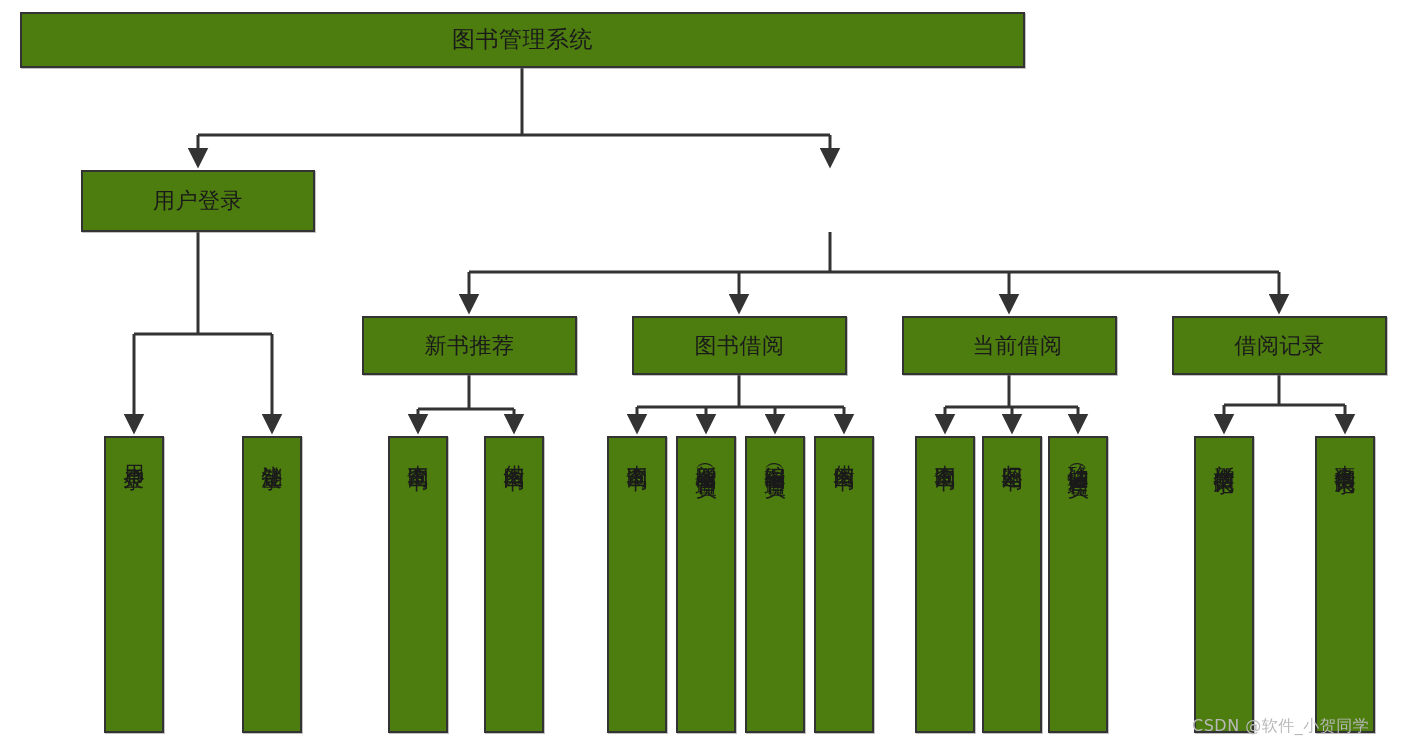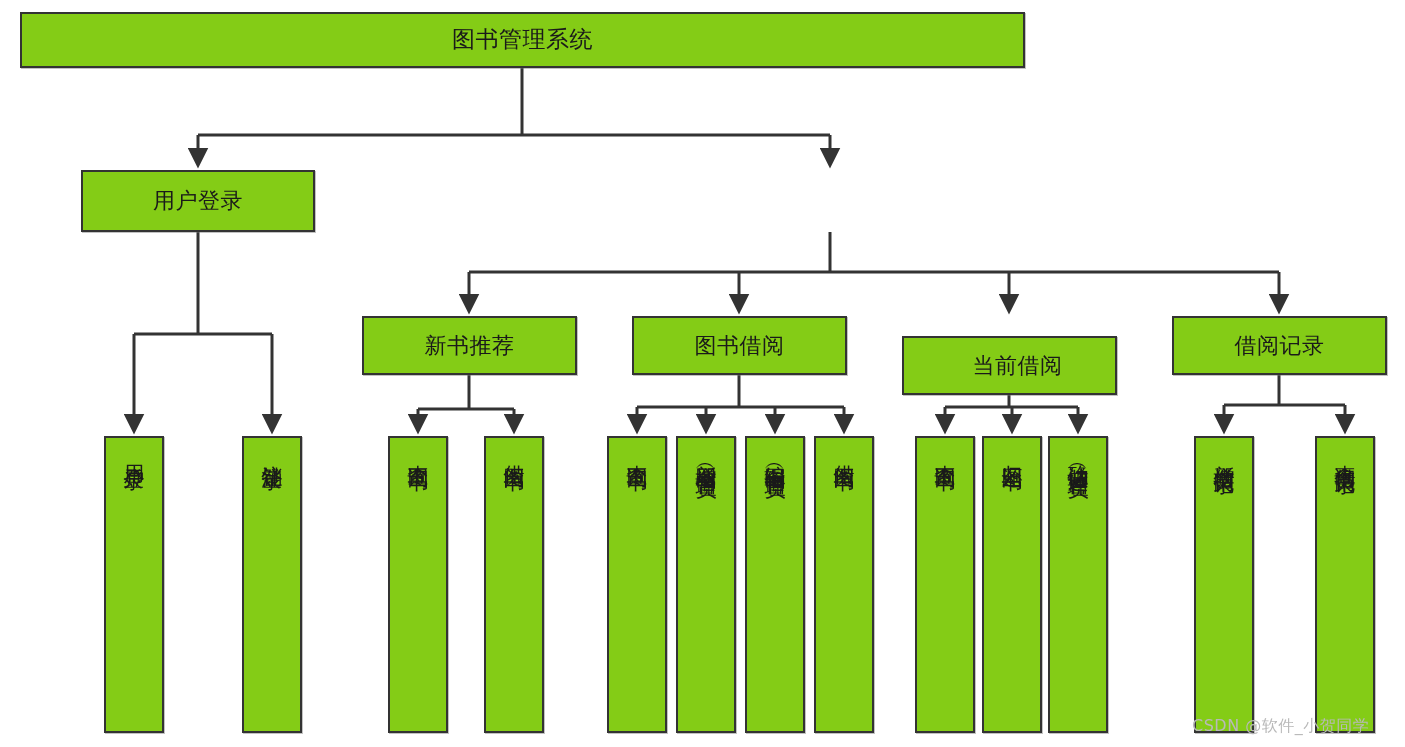--- a/index.html
+++ b/index.html
@@ -23,21 +23,21 @@
     left: 0;
     top: 0;
     width: 1405px;
     height: 747px;
     pointer-events: none;
   }
   .node {
     position: absolute;
     box-sizing: border-box;
     border: 2px solid #333333;
-    background: #84cc16;
+    background: #4d7c0f;
     display: flex;
     align-items: center;
     justify-content: center;
     color: #1a1a1a;
     box-shadow: 1px 1px 0 rgba(120,120,120,0.45);
   }
   .node .label {
     display: block;
     text-align: center;
     line-height: 1.18;
@@ -132,21 +132,21 @@
   <div class="node horizontal" style="left:81px; top:170px; width:234px; height:62px;">
     <span class="label">用户登录</span>
   </div>
 
   <div class="node horizontal" style="left:362px; top:316px; width:215px; height:59px;">
     <span class="label">新书推荐</span>
   </div>
   <div class="node horizontal" style="left:632px; top:316px; width:215px; height:59px;">
     <span class="label">图书借阅</span>
   </div>
-  <div class="node horizontal" style="left:902px; top:336px; width:215px; height:59px;padding-left:16px;">
+  <div class="node horizontal" style="left:902px; top:316px; width:215px; height:59px;padding-left:16px;">
     <span class="label">当前借阅</span>
   </div>
   <div class="node horizontal" style="left:1172px; top:316px; width:215px; height:59px;align-items:center;">
     <span class="label">借阅记录</span>
   </div>
 
   <div class="node vertical" style="left:104px; top:436px; width:60px; height:297px;">
     <span class="label">用户登录</span>
   </div>
   <div class="node vertical" style="left:242px; top:436px; width:60px; height:297px;">

